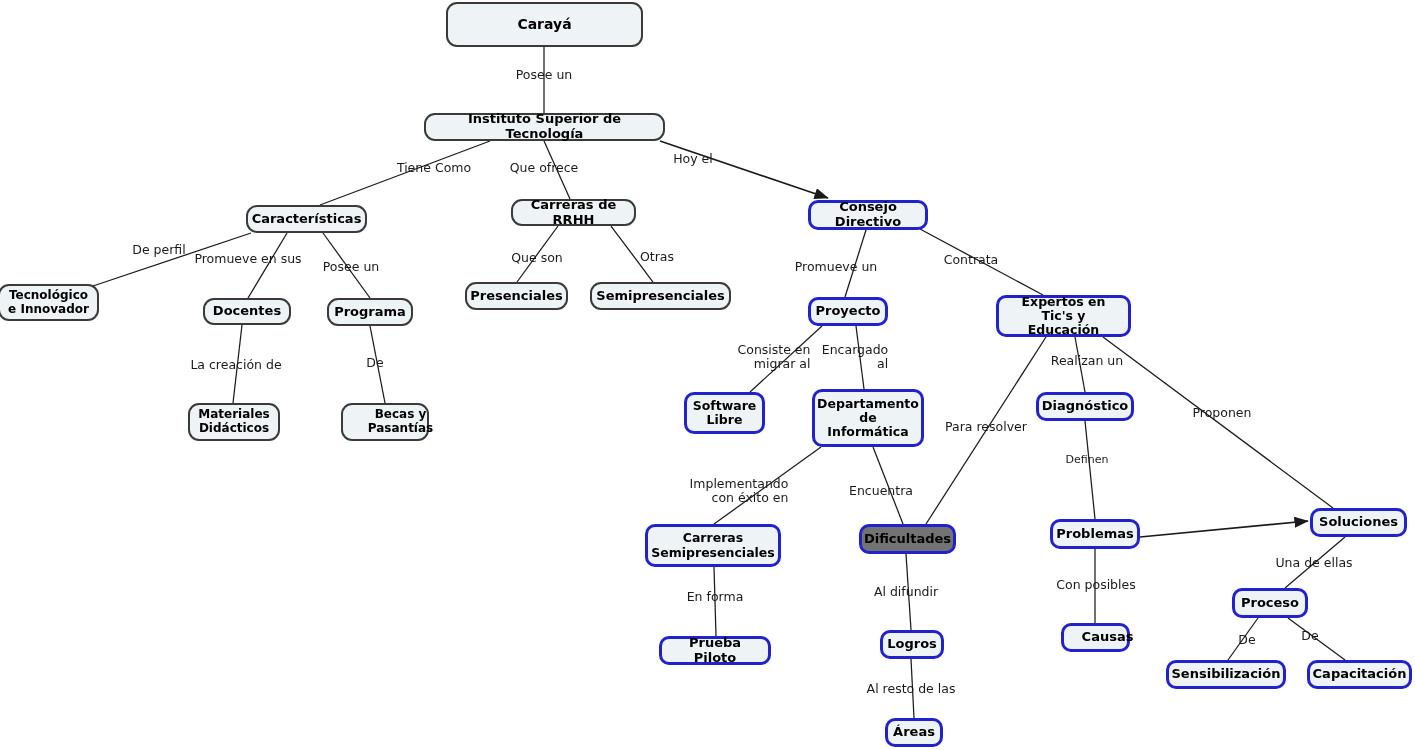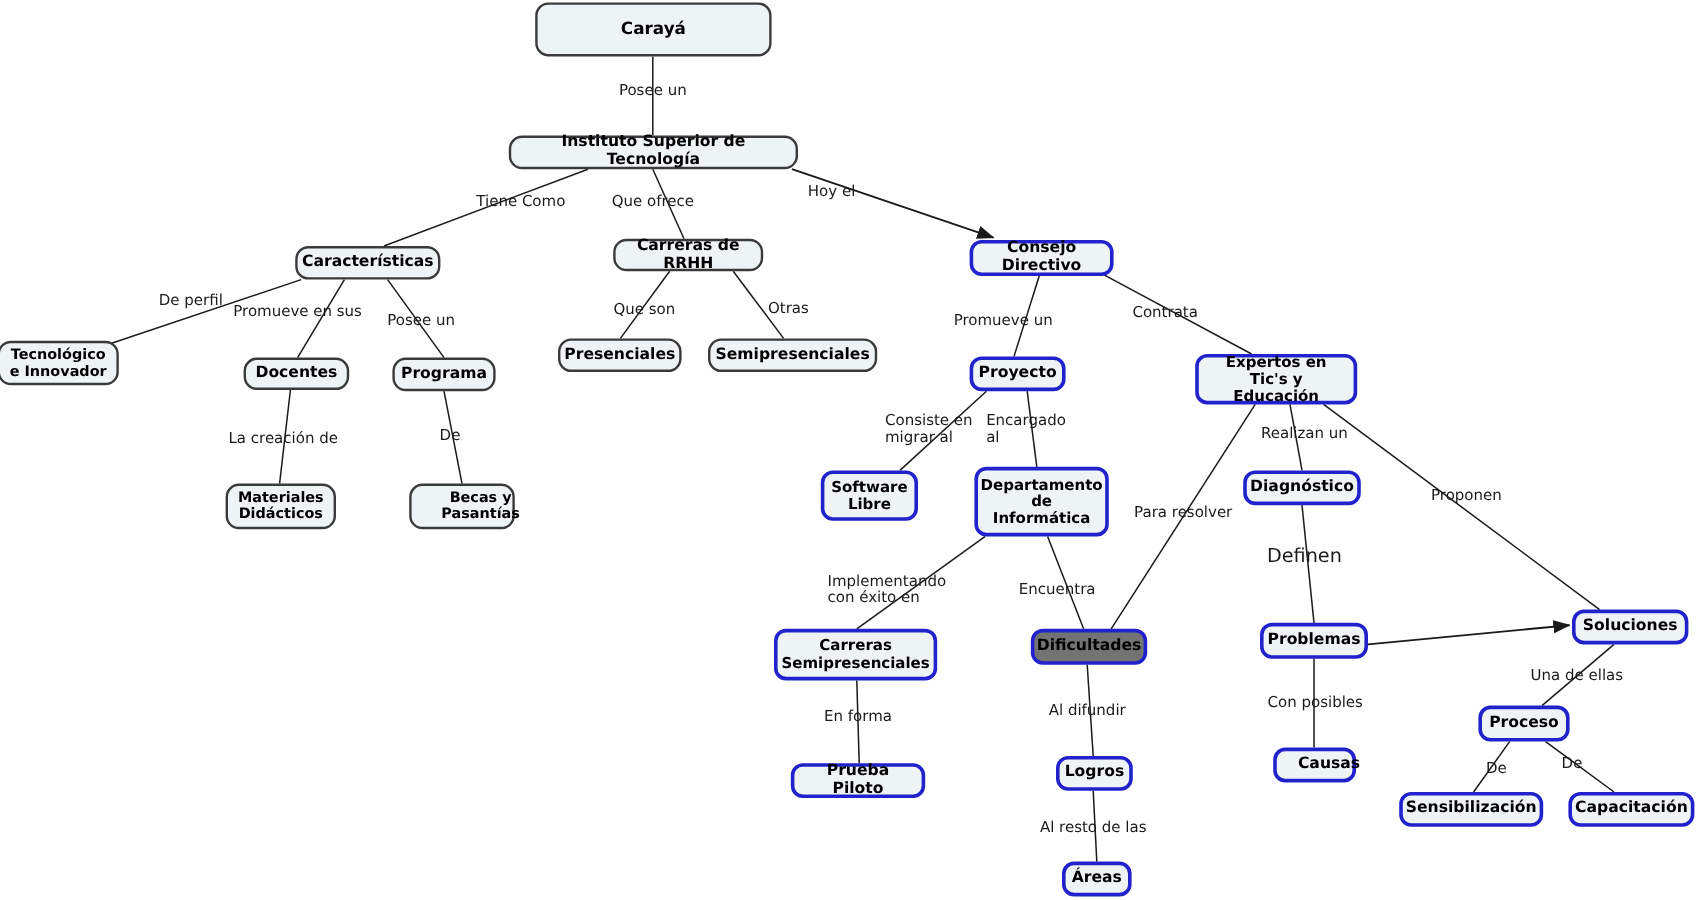--- a/index.html
+++ b/index.html
@@ -45,21 +45,21 @@
     border-radius: 11px;
   }
   .node.blue {
     border: 3px solid #2222cc;
     border-radius: 10px;
   }
   .edge-label {
     position: absolute;
     font-weight: normal;
     color: #1a1a1a;
-    text-align: left;
+    text-align: right;
     line-height: 1.15;
     white-space: pre-line;
     transform: translateX(-50%);
   }
 </style>
 </head>
 <body>
 
 <div id="map">
   <svg id="edge-layer" viewBox="0 0 1415 750">
@@ -155,21 +155,21 @@
       <div class="edge-label" style="left: 774px; top: 343px; font-size: 12.5px;">Consiste en
 migrar al</div>
       <div class="edge-label" style="left: 855px; top: 343px; font-size: 12.5px;">Encargado
 al</div>
       <div class="edge-label" style="left: 986px; top: 420px; font-size: 12.5px;">Para resolver</div>
       <div class="edge-label" style="left: 1087px; top: 354px; font-size: 12.5px;">Realizan un</div>
       <div class="edge-label" style="left: 1222px; top: 406px; font-size: 12.5px;">Proponen</div>
       <div class="edge-label" style="left: 739px; top: 477px; font-size: 12.5px;">Implementando
 con éxito en</div>
       <div class="edge-label" style="left: 881px; top: 484px; font-size: 12.5px;">Encuentra</div>
-      <div class="edge-label" style="left: 1087px; top: 454px; font-size: 16px;">Definen</div>
+      <div class="edge-label" style="left: 1087px; top: 454px; font-size: 11px;">Definen</div>
       <div class="edge-label" style="left: 1096px; top: 578px; font-size: 12.5px;">Con posibles</div>
       <div class="edge-label" style="left: 1314px; top: 556px; font-size: 12.5px;">Una de ellas</div>
       <div class="edge-label" style="left: 1247px; top: 633px; font-size: 12.5px;">De</div>
       <div class="edge-label" style="left: 1310px; top: 629px; font-size: 12.5px;">De</div>
       <div class="edge-label" style="left: 715px; top: 590px; font-size: 12.5px;">En forma</div>
       <div class="edge-label" style="left: 906px; top: 585px; font-size: 12.5px;">Al difundir</div>
       <div class="edge-label" style="left: 911px; top: 682px; font-size: 12.5px;">Al resto de las</div>
     </div>
 </div>
 

